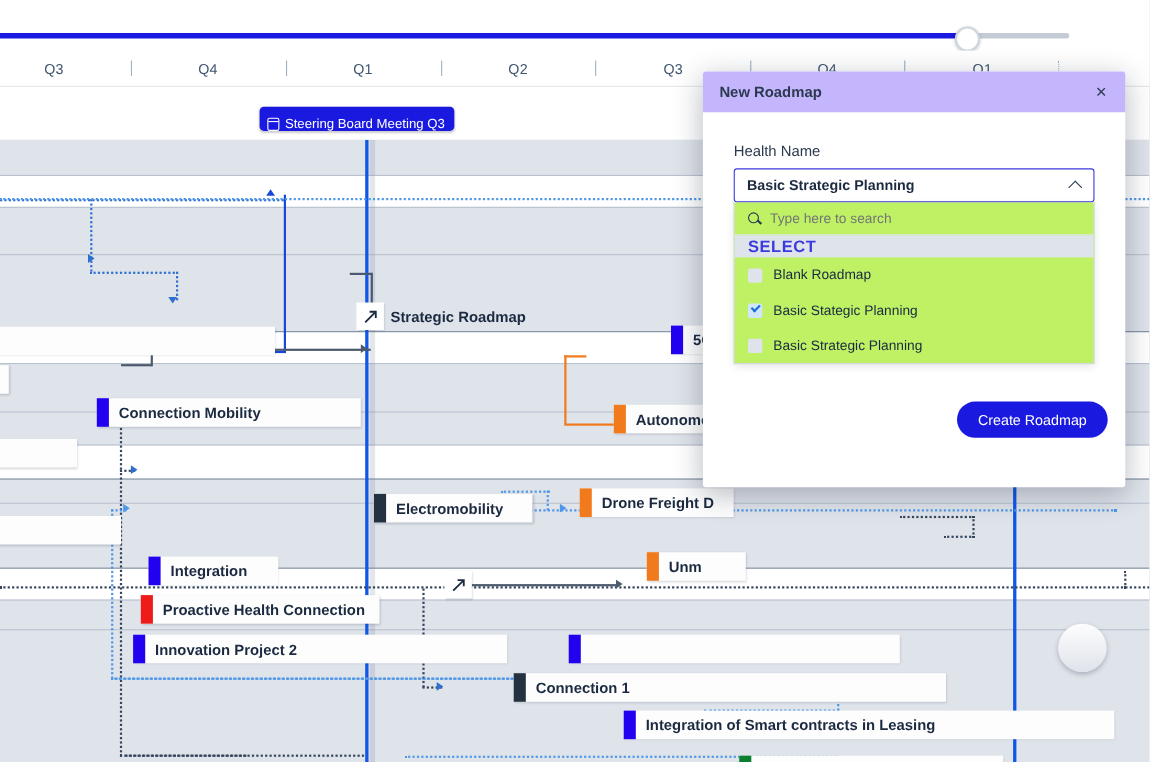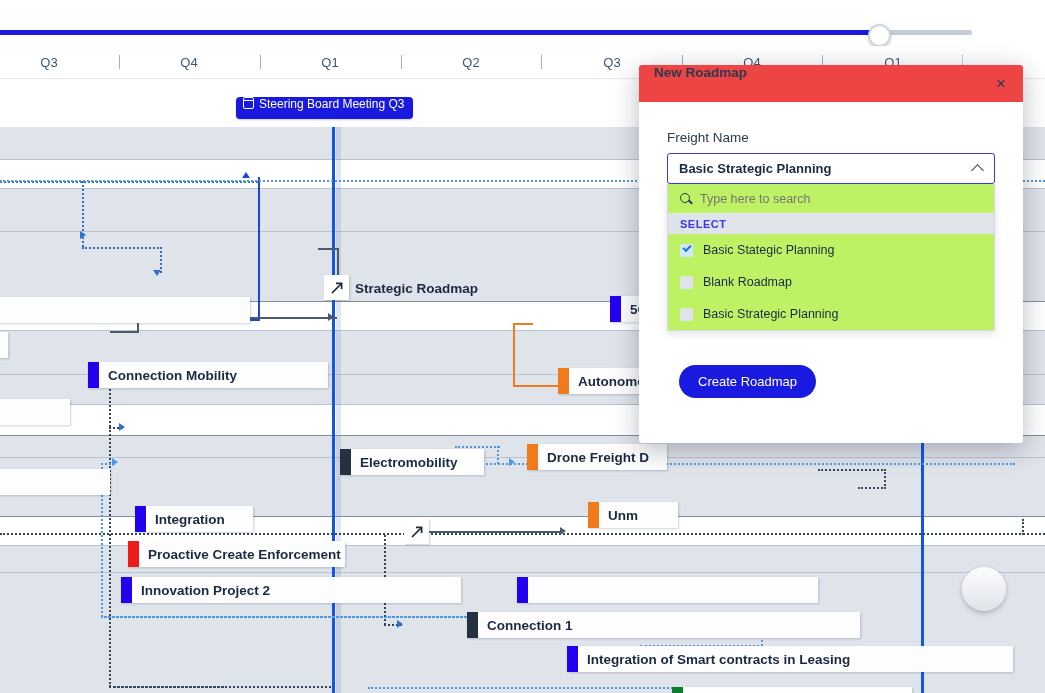--- a/index.html
+++ b/index.html
@@ -32,21 +32,21 @@
           background:#fff; border-bottom:1px solid #e3e7ec; }
   .qlabel{ position:absolute; top:55px; font-size:13px; color:#3f5570;
            transform:translateX(-50%); letter-spacing:.2px; }
   .qtick{ position:absolute; top:55px; width:1px; height:14px; background:#9fb0c4; }
   .qtick.dotted{ background:none; border-left:1px dotted #9fb0c4; }
 
   
   #milestone{
     position:absolute; left:236px; top:97px; height:22px;
     background:#1a19e0; color:#fff; border-radius:4px;
-    display:flex; align-items:flex-start; gap:5px; padding:0 9px 0 7px;
+    display:flex; align-items:flex-end; gap:5px; padding:0 9px 0 7px;
     font-size:12px; white-space:nowrap;
     box-shadow:0 1px 2px rgba(0,0,0,.2);
   }
   #milestone .cal{ width:11px; height:12px; border:1.4px solid #fff; border-radius:2px;
                    position:relative; flex:none; }
   #milestone .cal:before{ content:""; position:absolute; left:0; top:1.6px;
                           width:100%; height:1.4px; background:#fff; }
 
   
   #gantt{
@@ -114,22 +114,22 @@
         box-shadow:0 2px 5px rgba(40,55,75,.3); }
 
   
   #modal{
     position:absolute; left:639px; top:65px; width:384px; height:378px;
     background:#fff; border-radius:3px;
     box-shadow:0 6px 26px rgba(20,30,50,.30);
     overflow:visible;
   }
   #modal-head{
-    height:37px; background:#ef4444; border-radius:3px 3px 0 0;
-    display:flex; padding:0 15px;
+    height:37px; background:#c4b5fd; border-radius:3px 3px 0 0;
+    display:flex; align-items:center; padding:0 15px;
   }
   #modal-title{ font-size:13.5px; font-weight:bold; color:#2b3a4f; flex:1; }
   #modal-close{ font-size:17px; color:#2b3a4f; cursor:pointer; line-height:1;
                 padding:0 2px; background:none; border:none;
                 font-family:"Liberation Sans", sans-serif; }
   #modal-body{ padding:28px 28px 0 28px; position:relative; }
   #field-label{ font-size:13.5px; color:#2b3a4f; margin-bottom:8px; font-weight:normal; }
 
   #select-box{
     height:31px; border:1.6px solid #3a3ae0; border-radius:3px;
@@ -152,35 +152,35 @@
                padding:0 12px; border-bottom:1px solid #e4e8ee; }
   .search-icon{ width:12px; height:12px; position:relative; flex:none; }
   .search-icon:before{ content:""; position:absolute; left:0; top:0;
       width:8px; height:8px; border:1.6px solid #2b3a4f; border-radius:50%; }
   .search-icon:after{ content:""; position:absolute; left:7.5px; top:8px;
       width:5px; height:1.6px; background:#2b3a4f; transform:rotate(45deg); }
   #search-input{ border:none; outline:none; font-size:12.5px; color:#5c6b7e;
                  font-family:"Liberation Sans", sans-serif; width:100%;
                  background:transparent; }
   #group-head{ height:20px; background:#dfe3ea; display:flex; align-items:center;
-               padding:0 12px; font-size:11px; font-weight:bold;
+               padding:0 12px; font-size:15px; font-weight:bold;
                color:#3a3ae0; letter-spacing:.5px; }
   .opt{ height:32px; display:flex; align-items:center; gap:10px; padding:0 12px;
         cursor:pointer; }
   .cb{ width:13px; height:13px; border-radius:2px; background:#dfe3ea; flex:none;
        position:relative; }
   .cb.on{ background:#cfe6fb; }
   .cb.on:after{ content:""; position:absolute; left:2.5px; top:1px; width:6px; height:3px;
       border-left:2px solid #1a6fd4; border-bottom:2px solid #1a6fd4;
       transform:rotate(-45deg); }
   .opt .t{ font-size:12.5px; color:#1b2a41; }
 
   #modal-foot{ position:absolute; left:0; right:0; bottom:0; height:96px;
-               padding:0 40px; display:flex; align-items:flex-start;
-               }
+               padding:0 16px; display:flex; align-items:flex-start;
+               justify-content:flex-end; }
   #create-btn{
     margin-top:18px; height:33px; padding:0 19px; border:none; border-radius:17px;
     background:#1a19e0; color:#fff; font-size:13px; cursor:pointer;
     font-family:"Liberation Sans", sans-serif; white-space:nowrap;
   }
 </style>
 </head>
 <body>
 
 <div id="topbar">
@@ -350,21 +350,21 @@
       <div class="bar" style="left: 135px; top: 379px; width: 118px;">
         <span class="stub" style="background: rgb(34, 0, 240);"></span>
         <span class="lbl">Integration</span>
       </div>
       <div class="bar" style="left: 588px; top: 375px; width: 90px;">
         <span class="stub" style="background: rgb(240, 122, 28);"></span>
         <span class="lbl">Unm</span>
       </div>
       <div class="bar" style="left: 128px; top: 414px; width: 217px;">
         <span class="stub" style="background: rgb(239, 26, 26);"></span>
-        <span class="lbl">Proactive Create Enforcement</span>
+        <span class="lbl">Proactive Health Connection</span>
       </div>
       <div class="bar" style="left: 121px; top: 450px; width: 340px;">
         <span class="stub" style="background: rgb(34, 0, 240);"></span>
         <span class="lbl">Innovation Project 2</span>
       </div>
       <div class="bar" style="left: 517px; top: 450px; width: 301px;">
         <span class="stub" style="background: rgb(34, 0, 240);"></span>
       </div>
       <div class="bar" style="left: 467px; top: 485px; width: 393px;">
         <span class="stub" style="background: rgb(36, 49, 64);"></span>
@@ -383,41 +383,41 @@
   <div id="fab"></div>
 </div>
 
 <div id="modal">
   <div id="modal-head">
     <span id="modal-title">New Roadmap</span>
     <button id="modal-close">×</button>
   </div>
 
   <div id="modal-body">
-    <div id="field-label">Freight Name</div>
+    <div id="field-label">Health Name</div>
 
     <div id="select-box">
       <span id="select-value">Basic Strategic Planning</span>
       <span class="chev"></span>
     </div>
 
     <div id="dropdown">
       <div id="search-row">
         <span class="search-icon"></span>
         <input id="search-input" type="text" placeholder="Type here to search" style="">
       </div>
       <div id="group-head">SELECT</div>
       <div id="options">
           <div class="opt">
+            <span class="cb"></span>
+            <span class="t">Blank Roadmap</span>
+          </div>
+          <div class="opt">
             <span class="cb on"></span>
             <span class="t">Basic Stategic Planning</span>
-          </div>
-          <div class="opt">
-            <span class="cb"></span>
-            <span class="t">Blank Roadmap</span>
           </div>
           <div class="opt">
             <span class="cb"></span>
             <span class="t">Basic Strategic Planning</span>
           </div>
         </div>
     </div>
   </div>
 
   <div id="modal-foot">

